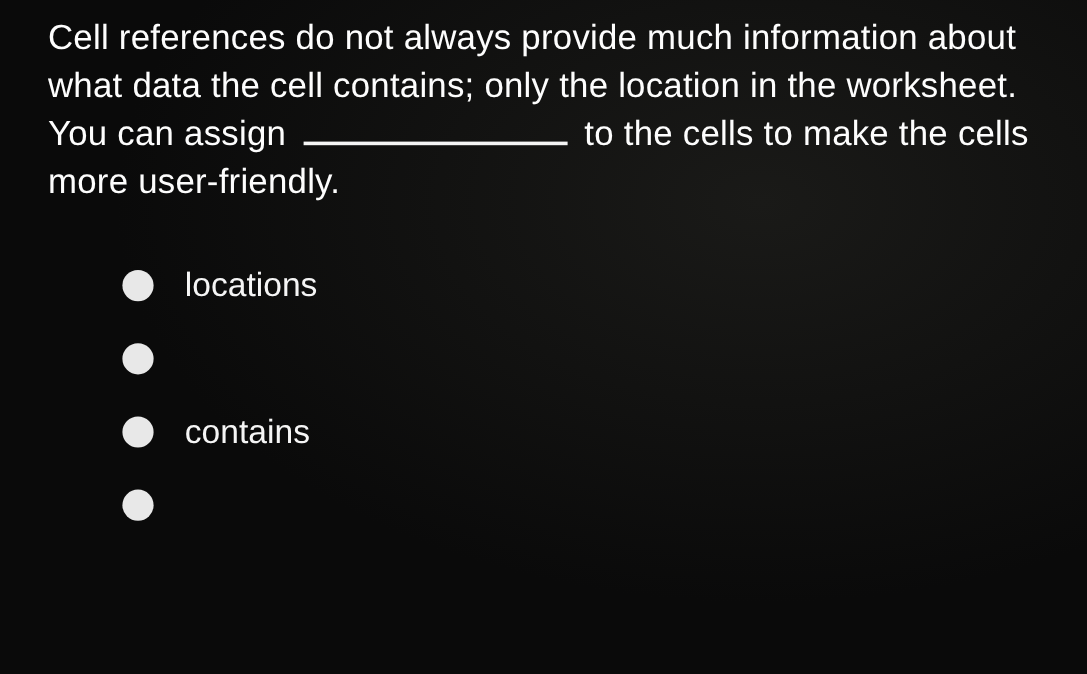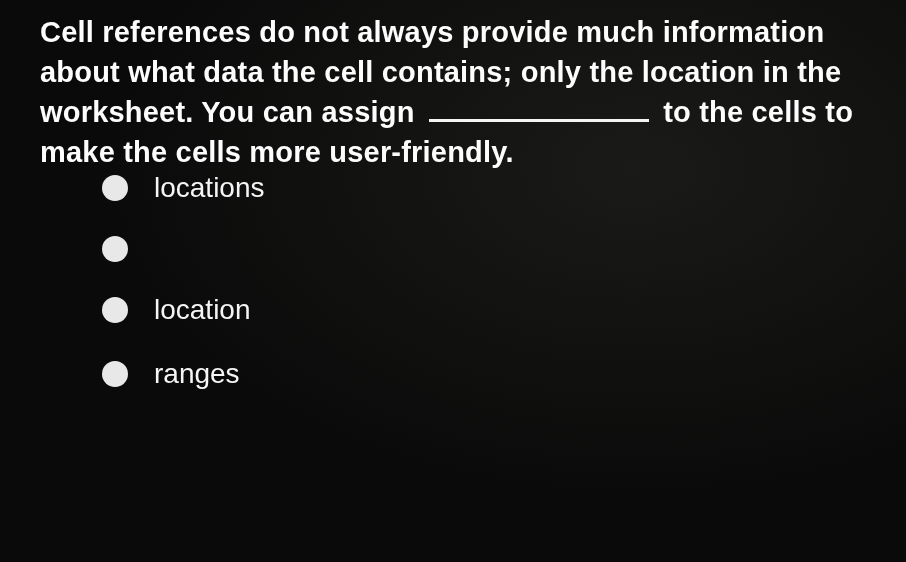--- a/index.html
+++ b/index.html
@@ -13,23 +13,24 @@
       background: #0a0a0a;
       background: radial-gradient(ellipse at 70% 30%, #1a1a18 0%, #0a0a0a 60%);
       font-family: -apple-system, BlinkMacSystemFont, "Segoe UI", Helvetica, Arial, sans-serif;
       color: #f5f5f5;
       padding: 12px 28px 20px 40px;
       overflow: hidden;
       position: relative;
     }
     .question-text {
       font-size: 29px;
-      font-weight: 700;
+      font-weight: 400;
       line-height: 1.38;
       letter-spacing: 0.2px;
+      margin-bottom: 50px;
       color: #fdfdfd;
     }
     .blank {
       display: inline-block;
       border-bottom: 3px solid #f5f5f5;
       width: 220px;
       height: 0.9em;
       vertical-align: baseline;
       margin: 0 6px;
     }
@@ -68,19 +69,18 @@
 <div class="options">
   <div class="option">
     <div class="radio"></div>
     <div class="option-label">locations</div>
   </div>
   <div class="option">
     <div class="radio"></div>
   </div>
   <div class="option">
     <div class="radio"></div>
-    <div class="option-label">location</div>
+    <div class="option-label">contains</div>
   </div>
   <div class="option">
     <div class="radio"></div>
-    <div class="option-label">ranges</div>
   </div>
 </div>
 
 </body></html>

